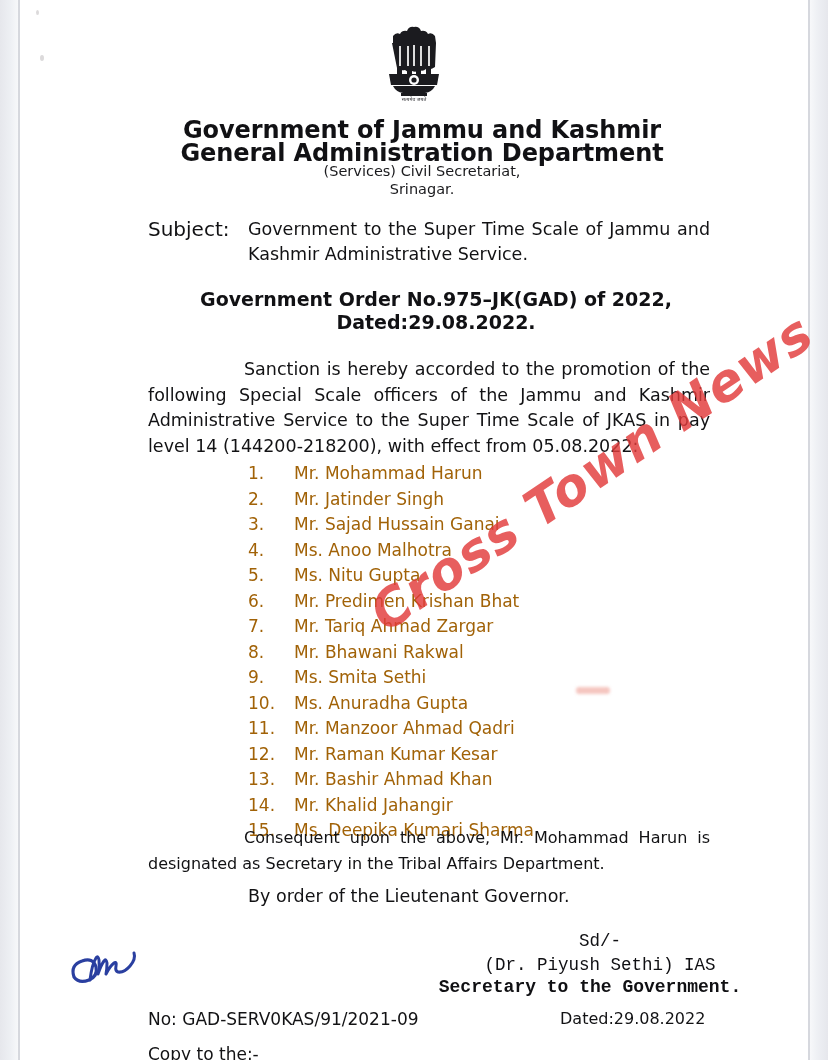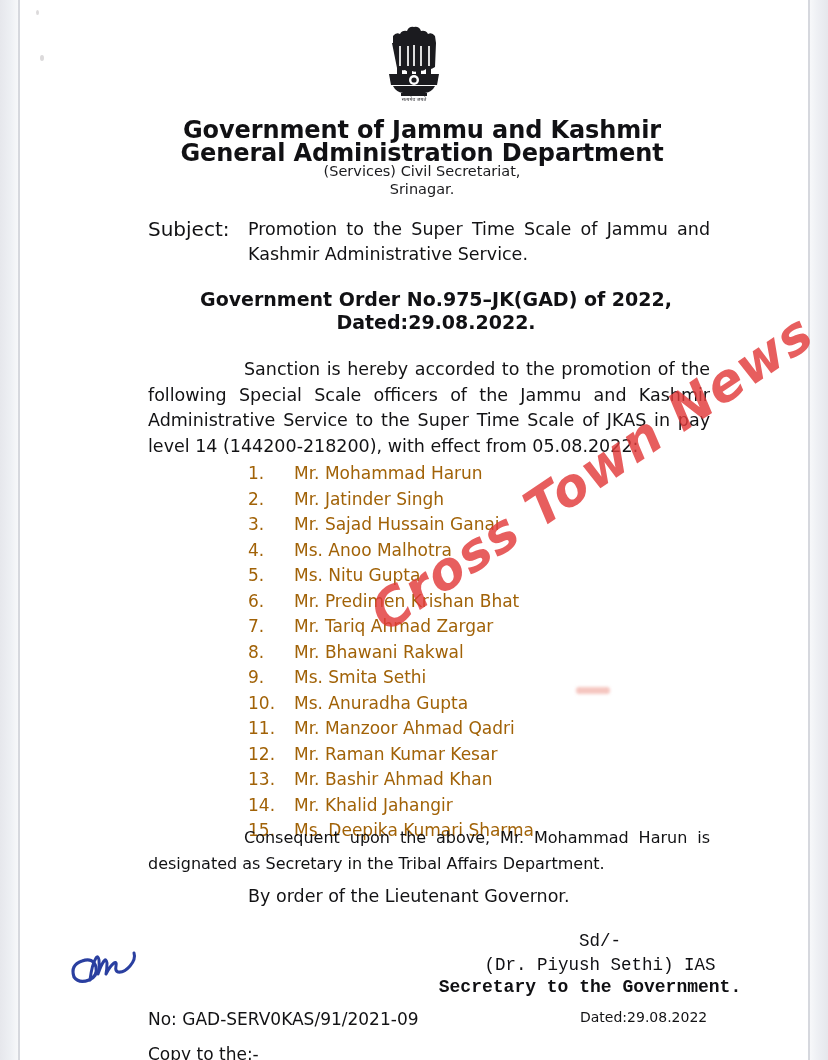--- a/index.html
+++ b/index.html
@@ -221,23 +221,23 @@
   
   .footer-no {
     position: absolute;
     left: 128px;
     top: 1009px;
     font-size: 17px;
     color: #121214;
   }
   .footer-date {
     position: absolute;
-    left: 560px;
+    left: 540px;
     top: 1009px;
-    font-size: 14px;
+    font-size: 16px;
     color: #121214;
   }
   .footer-copy {
     position: absolute;
     left: 128px;
     top: 1044px;
     font-size: 17px;
     color: #121214;
   }
 
@@ -317,21 +317,21 @@
         <text x="31" y="75" font-size="5" text-anchor="middle" fill="#2a2a2e">सत्यमेव जयते</text>
       </svg>
     </div>
 
     <div class="org-line1">Government of Jammu and Kashmir</div>
     <div class="org-line2">General Administration Department</div>
     <div class="sub-line1">(Services) Civil Secretariat,</div>
     <div class="sub-line2">Srinagar.</div>
 
     <div class="subject-label">Subject:</div>
-    <div class="subject-text">Promotion to the Super Time Scale of Jammu and Kashmir Administrative Service.</div>
+    <div class="subject-text">Government to the Super Time Scale of Jammu and Kashmir Administrative Service.</div>
 
     <div class="order-no">Government Order No.975–JK(GAD) of 2022,</div>
     <div class="order-date">Dated:29.08.2022.</div>
 
     <div class="para-sanction">Sanction is hereby accorded to the promotion of the following Special Scale officers of the Jammu and Kashmir Administrative Service to the Super Time Scale of JKAS in pay level 14 (144200-218200), with effect from 05.08.2022:</div>
 
     <div class="officers" id="officers-list">
         <div class="officer-row"><span class="officer-num">1.</span><span class="officer-name">Mr. Mohammad Harun</span></div>
         <div class="officer-row"><span class="officer-num">2.</span><span class="officer-name">Mr. Jatinder Singh</span></div>
         <div class="officer-row"><span class="officer-num">3.</span><span class="officer-name">Mr. Sajad Hussain Ganai</span></div>

